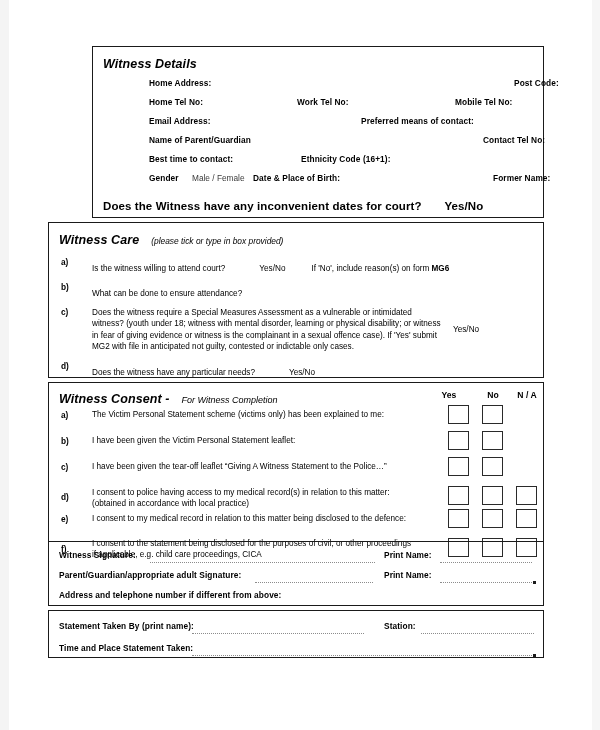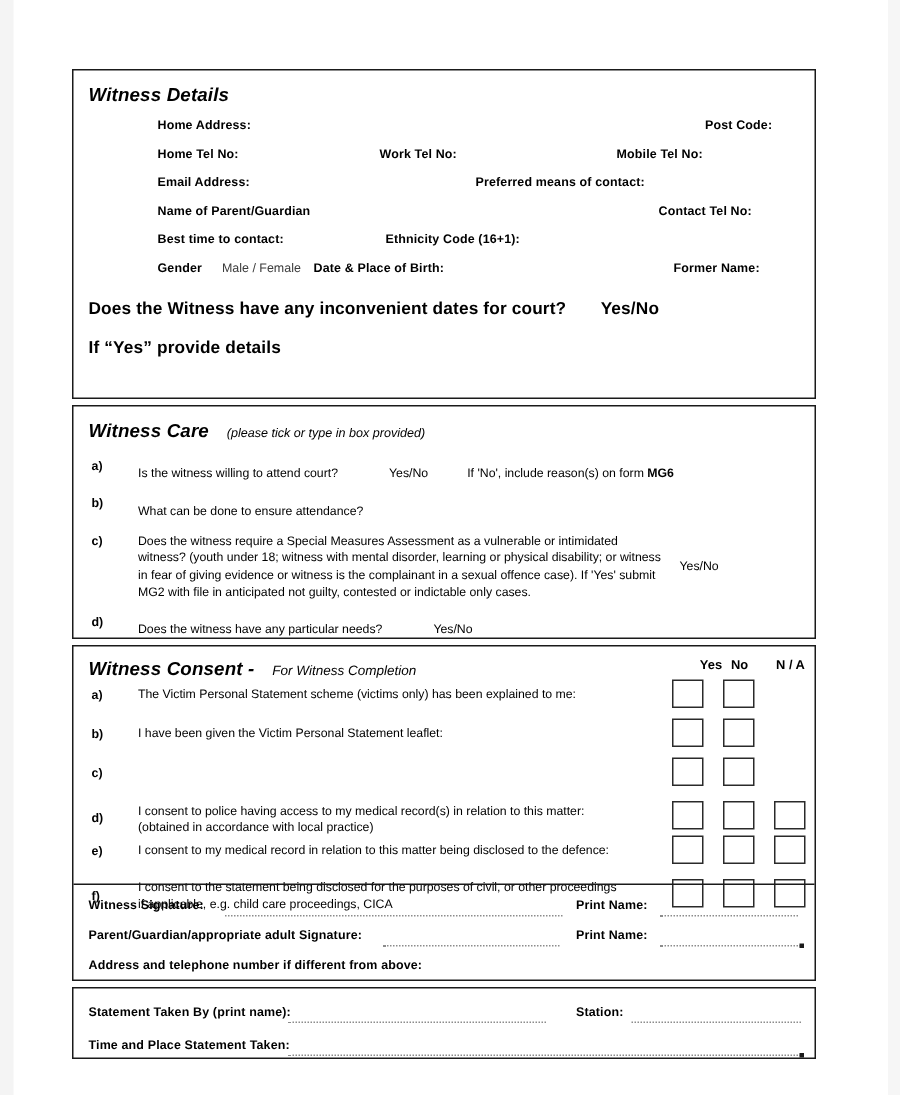--- a/index.html
+++ b/index.html
@@ -96,21 +96,21 @@
   .idx {
     font-size: 8.3px;
     font-weight: bold;
   }
   .yn {
     font-size: 8.2px;
     white-space: nowrap;
   }
 
   
-  #box-details { height: 220px; padding: 7px 10px 0 10px; }
+  #box-details { height: 172px; padding: 7px 10px 0 10px; margin-left: 44px; }
   #box-details .row {
     position: relative;
     height: 19px;
   }
   #box-details .abs { position: absolute; top: 0; padding-left: 46px; }
 
   .title-row { margin-bottom: 6px; }
 
   .bold-q-row { margin-top: 4px; }
 
@@ -145,21 +145,21 @@
     margin-bottom: 4px;
   }
   .col-hd {
     position: absolute;
     top: 1px;
     font-size: 8.6px;
     font-weight: bold;
     text-align: center;
     width: 30px;
   }
-  .col-yes { left: 400px; }
+  .col-yes { left: 375px; }
   .col-no  { left: 419px; }
   .col-na  { left: 453px; }
 
   .consent-row {
     position: relative;
     min-height: 25px;
     padding-left: 33px;
     padding-right: 120px;
   }
   .consent-row .idx {
@@ -332,20 +332,21 @@
 
       <div class="consent-row" style="height:26px;">
         <span class="idx" style="top:1px;">b)</span>
         <div class="rtxt">I have been given the Victim Personal Statement leaflet:</div>
         <span class="cbox cb-yes" style="top:-4px;"></span>
         <span class="cbox cb-no" style="top:-4px;"></span>
       </div>
 
       <div class="consent-row" style="height:26px;">
         <span class="idx" style="top:1px;">c)</span>
+        <div class="rtxt">I have been given the tear-off leaflet “Giving A Witness Statement to the Police…”</div>
         <span class="cbox cb-yes" style="top:-4px;"></span>
         <span class="cbox cb-no" style="top:-4px;"></span>
       </div>
 
       <div class="consent-row" style="height:26px;">
         <span class="idx" style="top:5px;">d)</span>
         <div class="rtxt">I consent to police having access to my medical record(s) in relation to this matter: (obtained in accordance with local practice)</div>
         <span class="cbox cb-yes" style="top:-1px;"></span>
         <span class="cbox cb-no" style="top:-1px;"></span>
         <span class="cbox cb-na" style="top:-1px;"></span>

